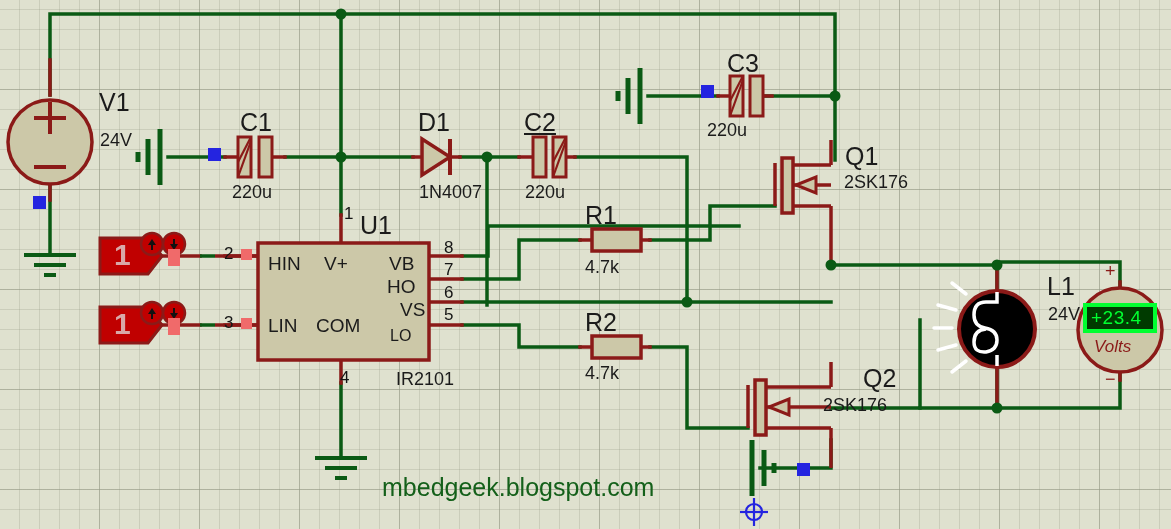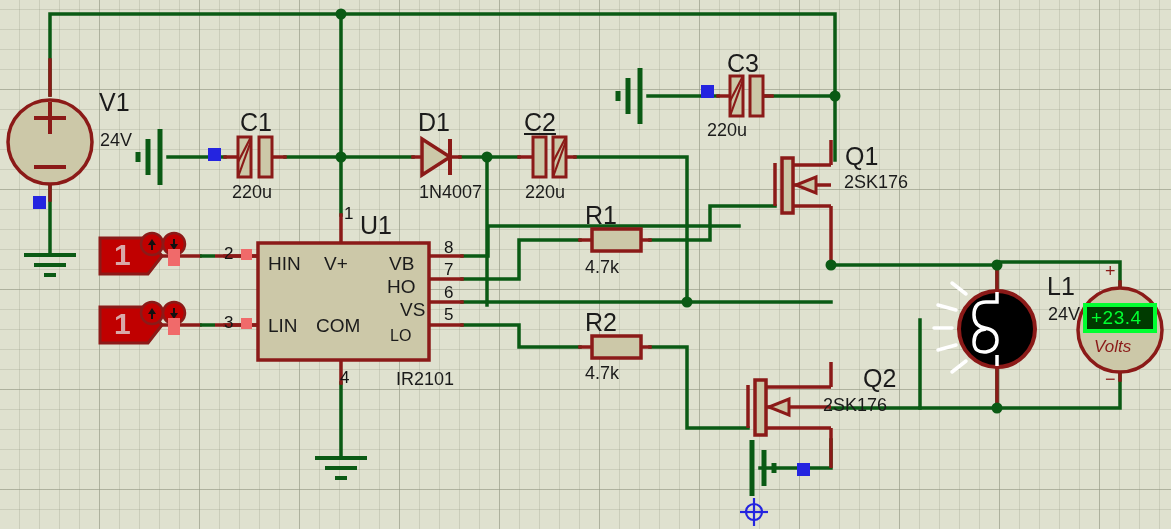--- a/index.html
+++ b/index.html
@@ -361,14 +361,15 @@
   <div class="lbl pin" style="left:444px;top:239px;">8</div>
 
   <div class="lbl" style="left:114px;top:240px;font-size:30px;color:#d9a8a8;font-weight:bold;">1</div>
   <div class="lbl" style="left:114px;top:309px;font-size:30px;color:#d9a8a8;font-weight:bold;">1</div>
 
   <div class="lbl" style="left:1091px;top:308px;font-size:19px;color:#00ff30;letter-spacing:.5px;">+23.4</div>
   <div class="lbl" style="left:1094px;top:338px;font-size:17px;color:#8b1a18;font-style:italic;">Volts</div>
   <div class="lbl" style="left:1105px;top:262px;font-size:18px;color:#8b1a18;">+</div>
   <div class="lbl" style="left:1105px;top:370px;font-size:18px;color:#8b1a18;">−</div>
 
+  <div class="wm" style="left:382px;top:473px;">mbedgeek.blogspot.com</div>
 
 </div>
 
 </body></html>

